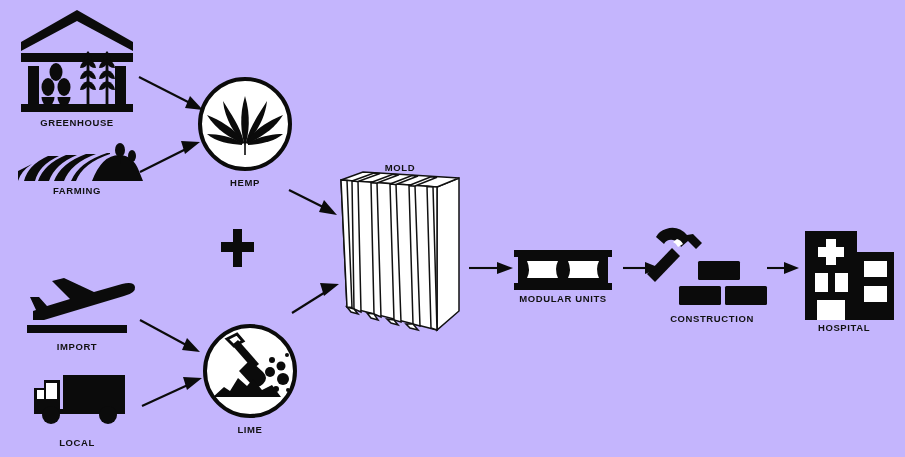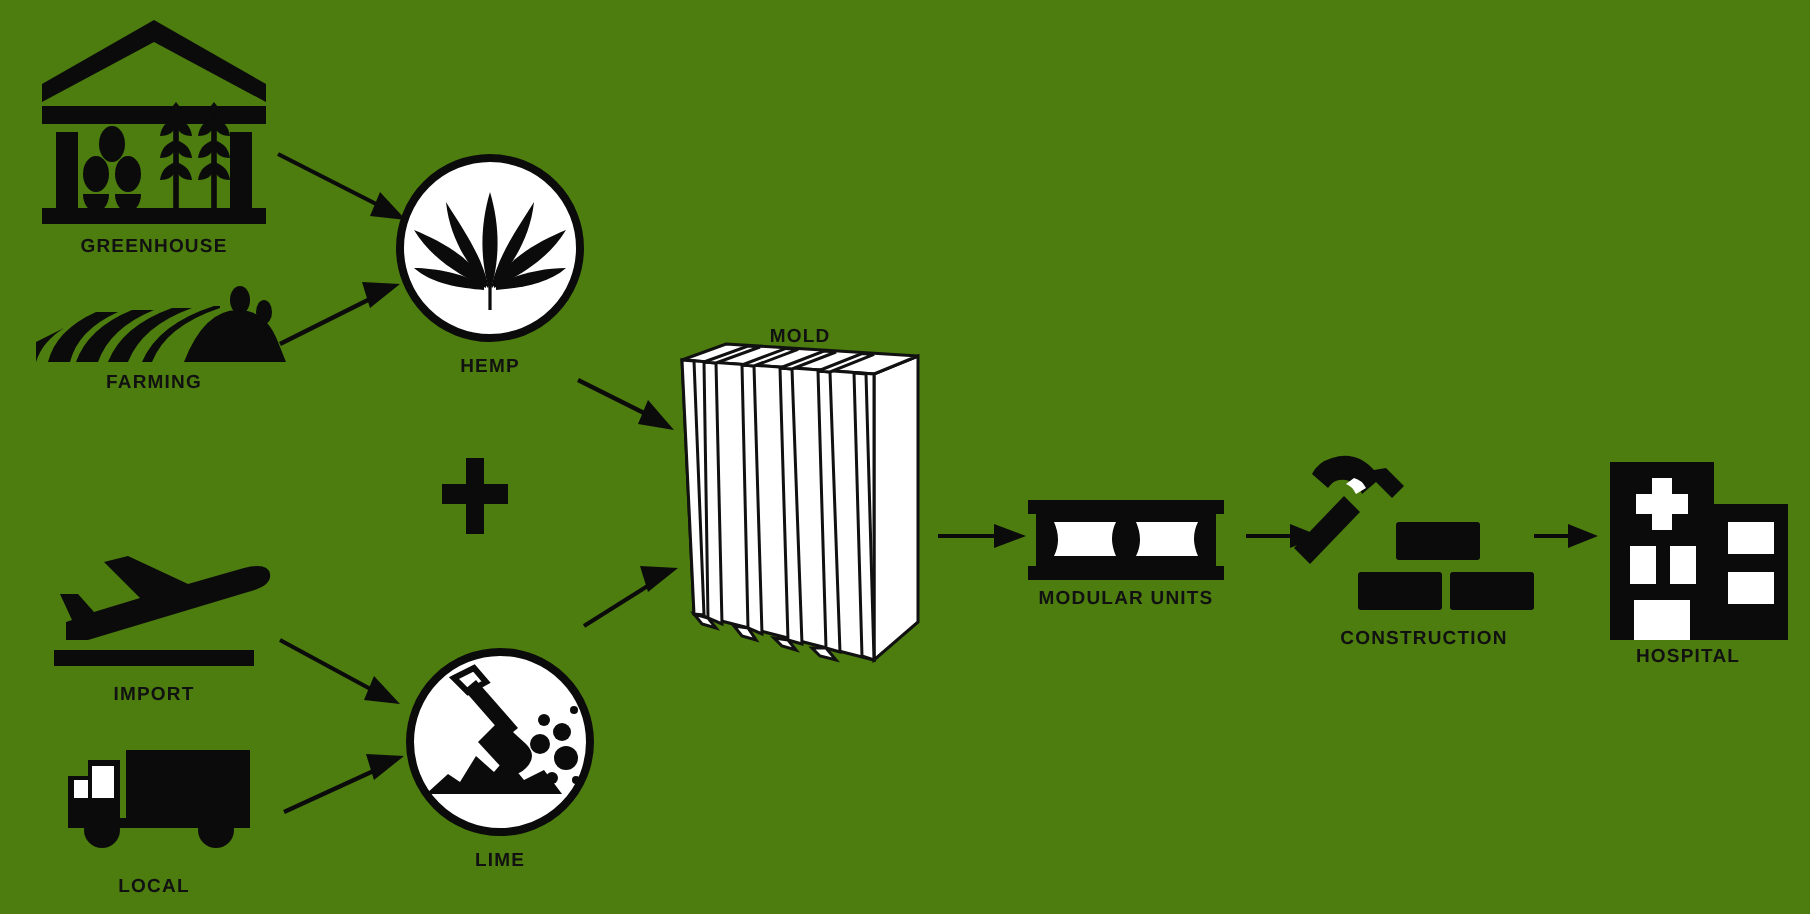--- a/index.html
+++ b/index.html
@@ -8,21 +8,21 @@
     padding: 0;
     background: #ffffff;
   }
   body {
     font-family: "Liberation Sans", "DejaVu Sans", sans-serif;
   }
   #diagram-root {
     position: relative;
     width: 905px;
     height: 457px;
-    background: #4d7c0f;
+    background: #c4b5fd;
     overflow: hidden;
   }
   #diagram-svg {
     position: absolute;
     left: 0;
     top: 0;
     width: 905px;
     height: 457px;
     display: block;
   }

